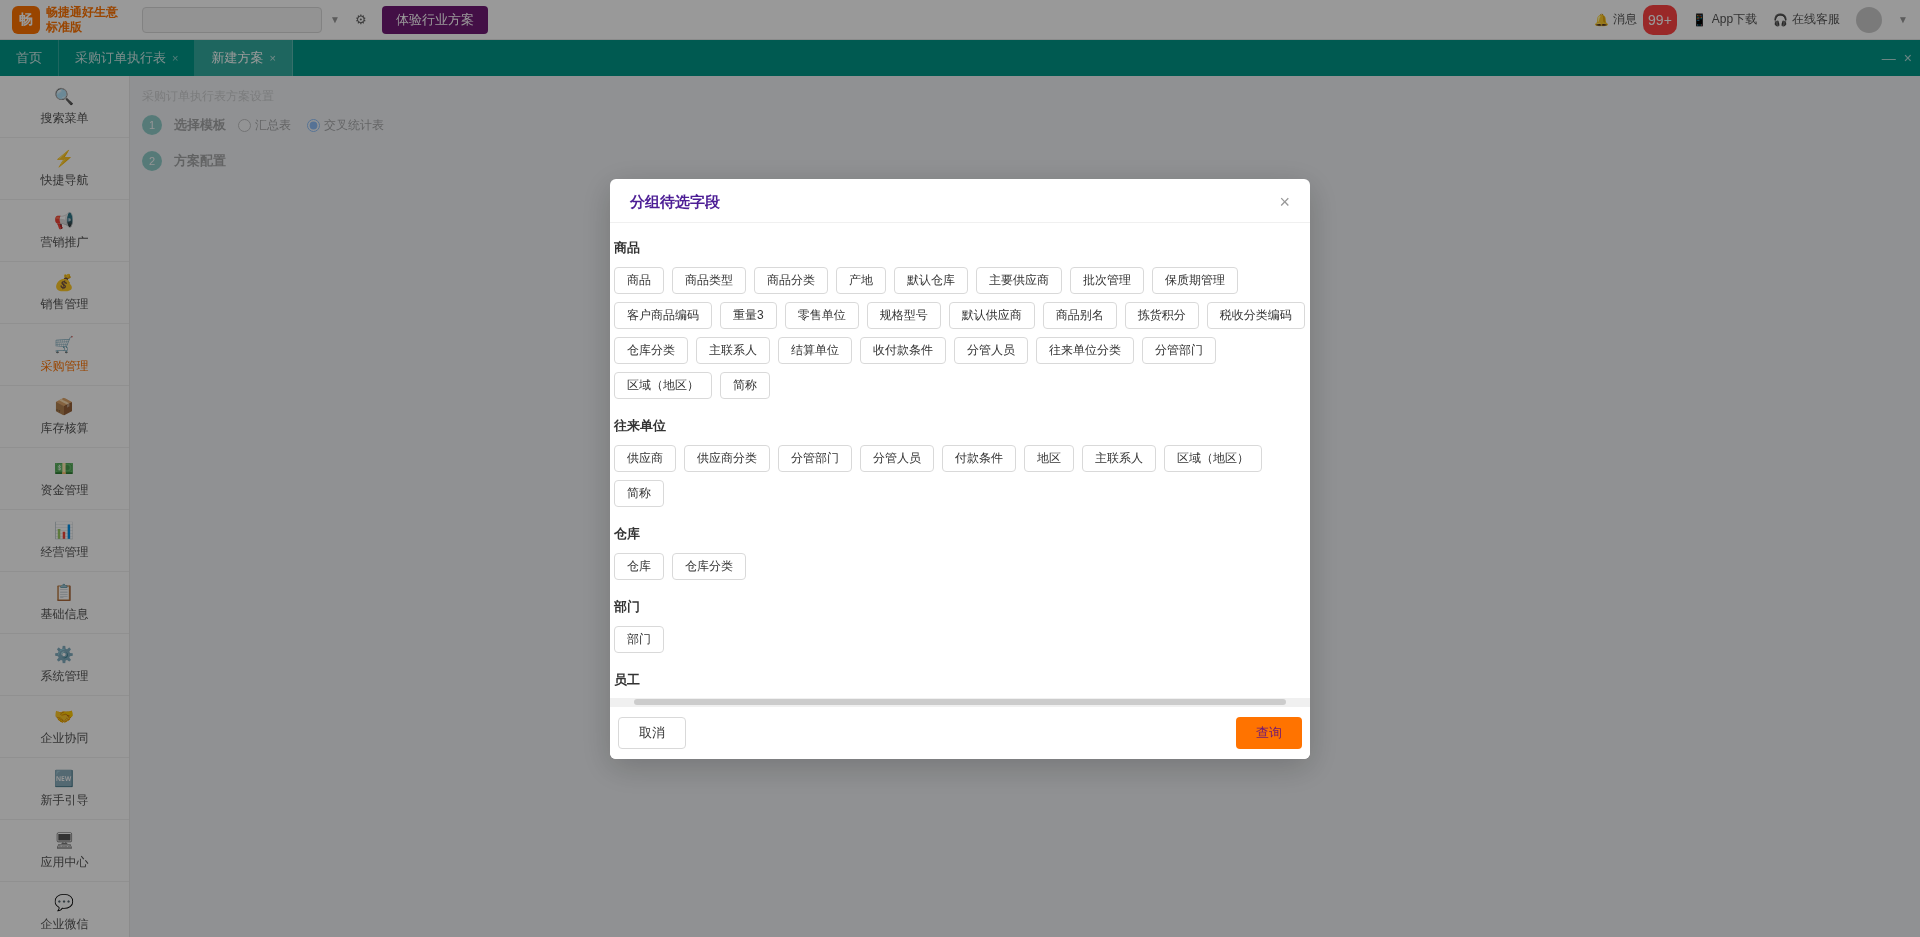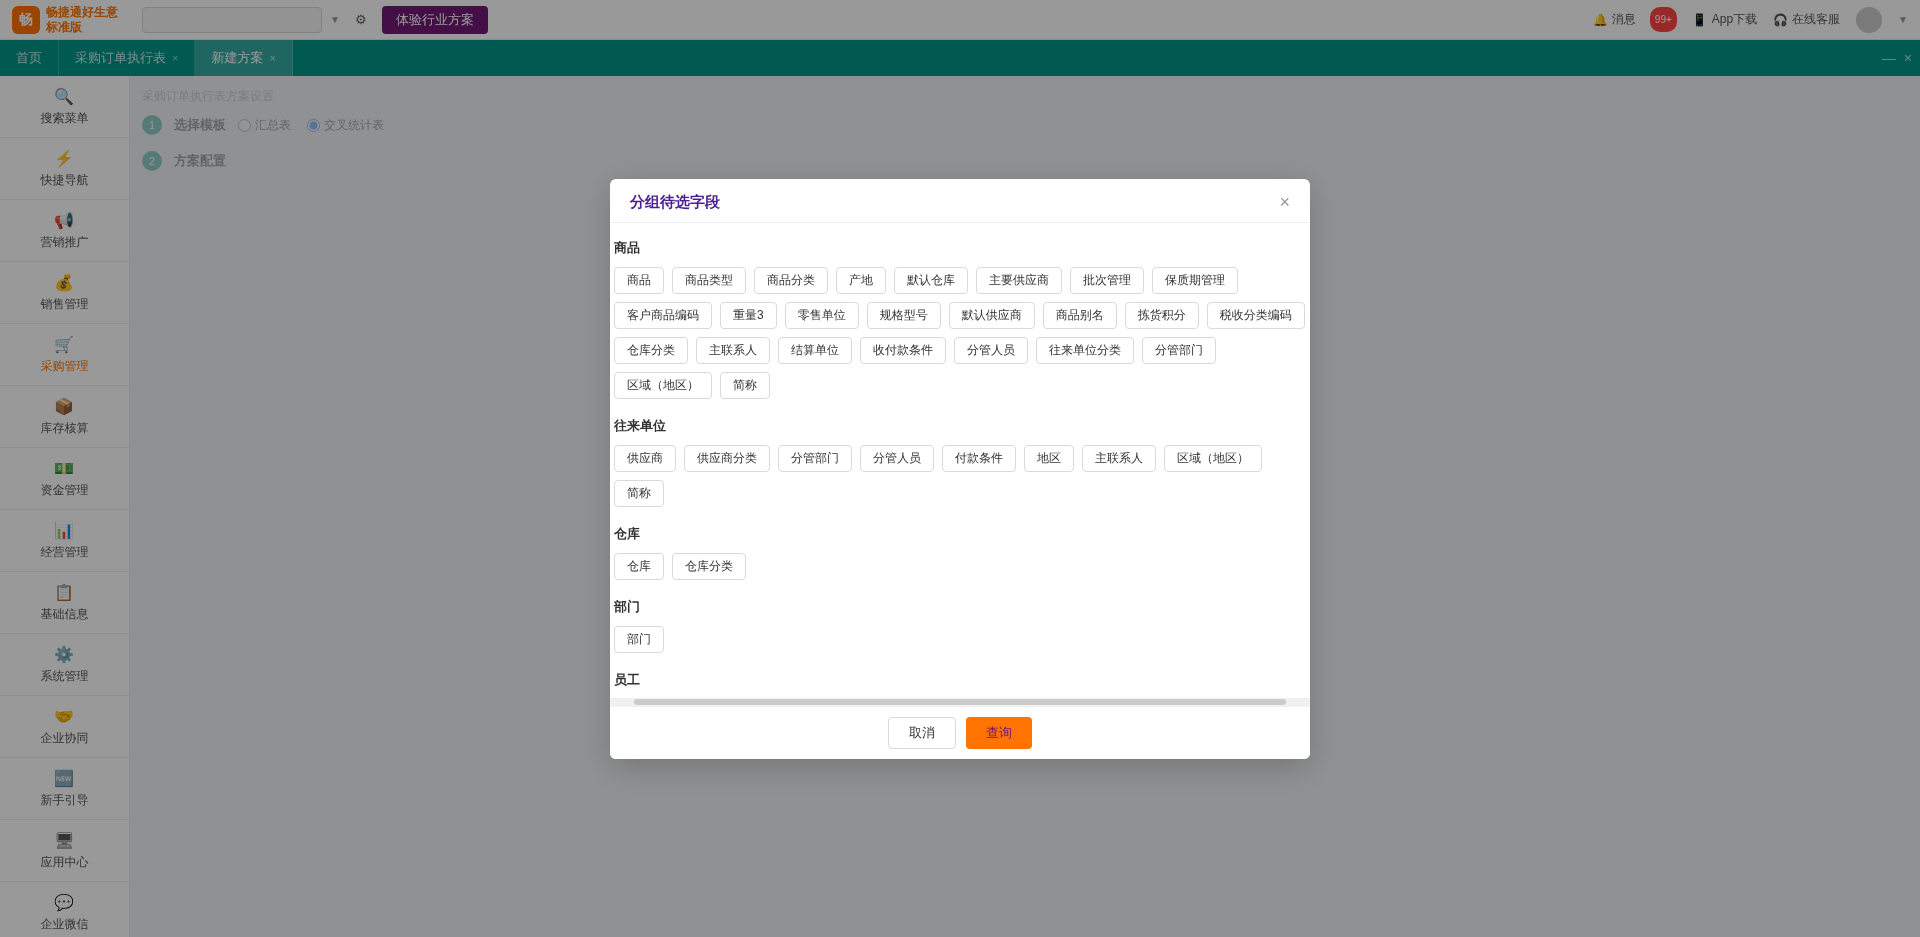--- a/index.html
+++ b/index.html
@@ -68,22 +68,22 @@
     }
     .header-right-item {
       display: flex; align-items: center; gap: 4px;
       color: #555; font-size: 12px; cursor: pointer;
     }
     .badge {
       background: #ff4444;
       color: #fff;
       border-radius: 10px;
       padding: 7px 5px;
-      font-size: 10px;
-      margin-left: 10px;
+      font-size: 14px;
+      margin-left: 2px;
     }
     .avatar-circle {
       width: 26px; height: 26px;
       background: #ccc;
       border-radius: 50%;
     }
 
     
     .tab-bar {
       height: 36px;
@@ -196,21 +196,21 @@
     .modal-title { font-size: 15px; font-weight: bold; color: #4c1d95; }
     .modal-close { cursor: pointer; color: #999; font-size: 18px; line-height: 1; }
     .modal-body {
       flex: 1;
       overflow-y: auto;
       padding: 16px 4px;
     }
     .modal-footer {
       padding: 10px 8px;
       display: flex;
-      justify-content: center;
+      justify-content: space-between;
       gap: 10px;
       border-top: 1px solid #f0f0f0;
       background: #fff;
       border-radius: 0 0 6px 6px;
     }
 
     
     .field-section { margin-bottom: 18px; }
     .field-section-title {
       font-size: 13px;

